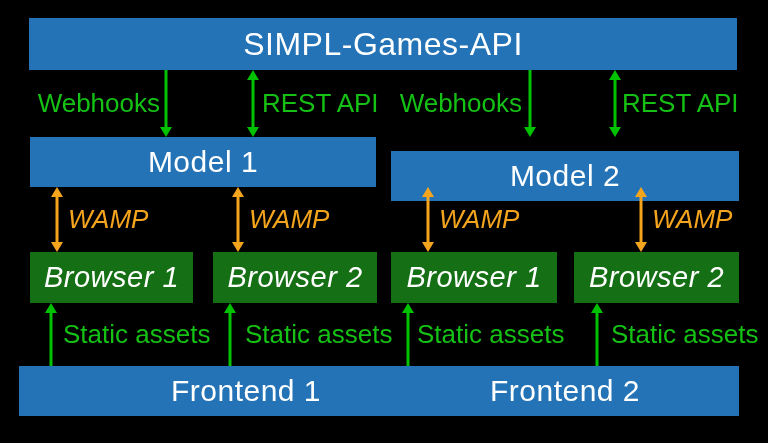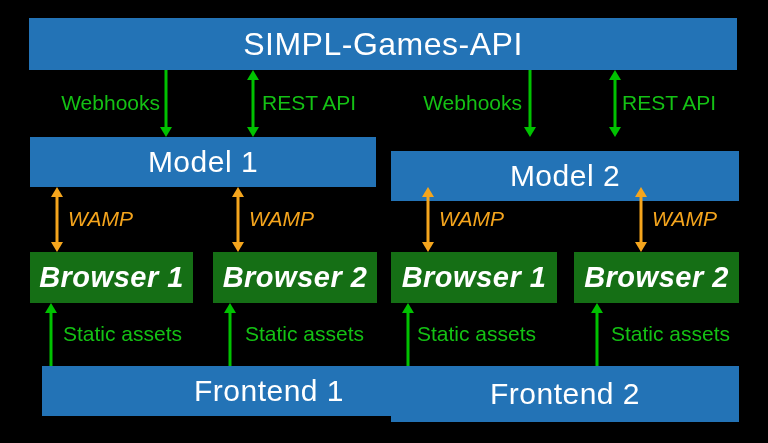--- a/index.html
+++ b/index.html
@@ -26,25 +26,24 @@
   .greenbox {
     position: absolute;
     background: var(--box_green, #156f15);
     color: var(--text_white, #fff);
     display: flex;
     align-items: center;
     justify-content: center;
     font-style: italic;
     font-size: 29px;
     letter-spacing: 0.5px;
-    font-weight: bold;
   }
   .lbl {
     position: absolute;
-    font-size: 21px;
+    font-size: 26px;
     white-space: nowrap;
     transform: translateY(-50%);
   }
   .lbl.green { color: var(--label_green, #14c114); }
   .lbl.orange { color: var(--arrow_orange, #f5a51d); font-style: italic; }
   svg#arrows { position: absolute; left: 0; top: 0; width: 768px; height: 443px; }
   .a-green line { stroke: var(--arrow_green, #00c000); stroke-width: 3; }
   .a-green polygon { fill: var(--arrow_green, #00c000); }
   .a-orange line { stroke: var(--arrow_orange, #f5a51d); stroke-width: 3; }
   .a-orange polygon { fill: var(--arrow_orange, #f5a51d); }
@@ -71,24 +70,24 @@
   <div class="greenbox" style="left:213px; top:252px; width:164px; height:51px;">
     <span>Browser 2</span>
   </div>
   <div class="greenbox" style="left:391px; top:252px; width:166px; height:51px;">
     <span>Browser 1</span>
   </div>
   <div class="greenbox" style="left:574px; top:252px; width:165px; height:51px;">
     <span>Browser 2</span>
   </div>
 
-  <div class="bar" style="left:42px; top:366px; width:415px; height:50px;padding-left:39px;">
+  <div class="bar" style="left:19px; top:366px; width:415px; height:50px;padding-left:39px;">
     <span>Frontend 1</span>
   </div>
-  <div class="bar" style="left:391px; top:366px; width:348px; height:56px;">
+  <div class="bar" style="left:391px; top:366px; width:348px; height:50px;">
     <span>Frontend 2</span>
   </div>
 
   <svg id="arrows" viewBox="0 0 768 443">
 
     <g class="a-green">
       <line x1="166" y1="70" x2="166" y2="128"></line>
       <polygon points="160,127 172,127 166,137"></polygon>
     </g>
     <g class="a-green">

